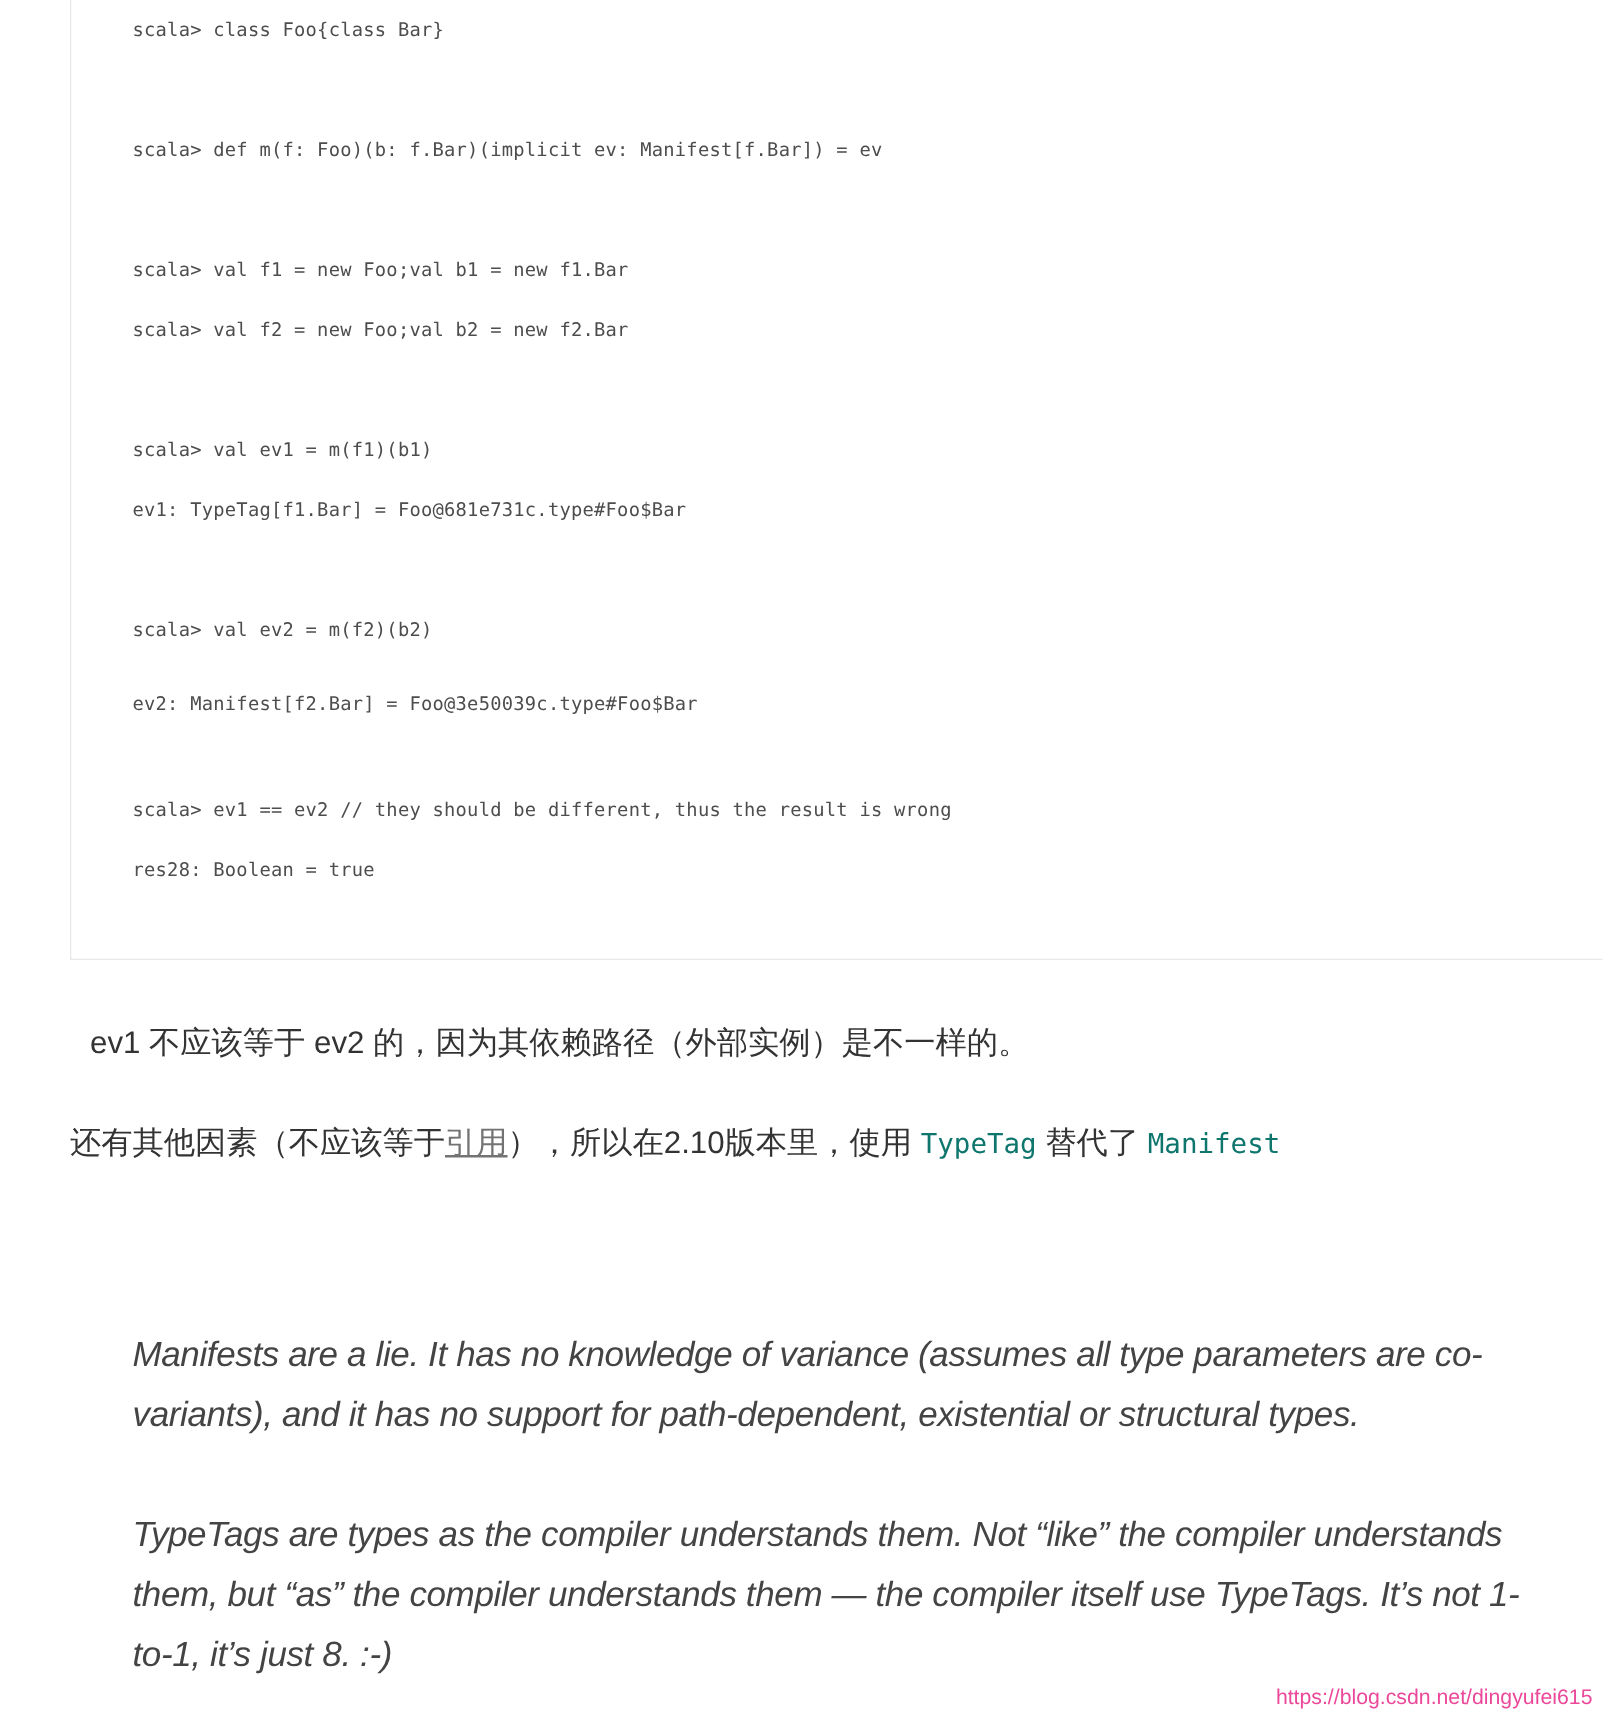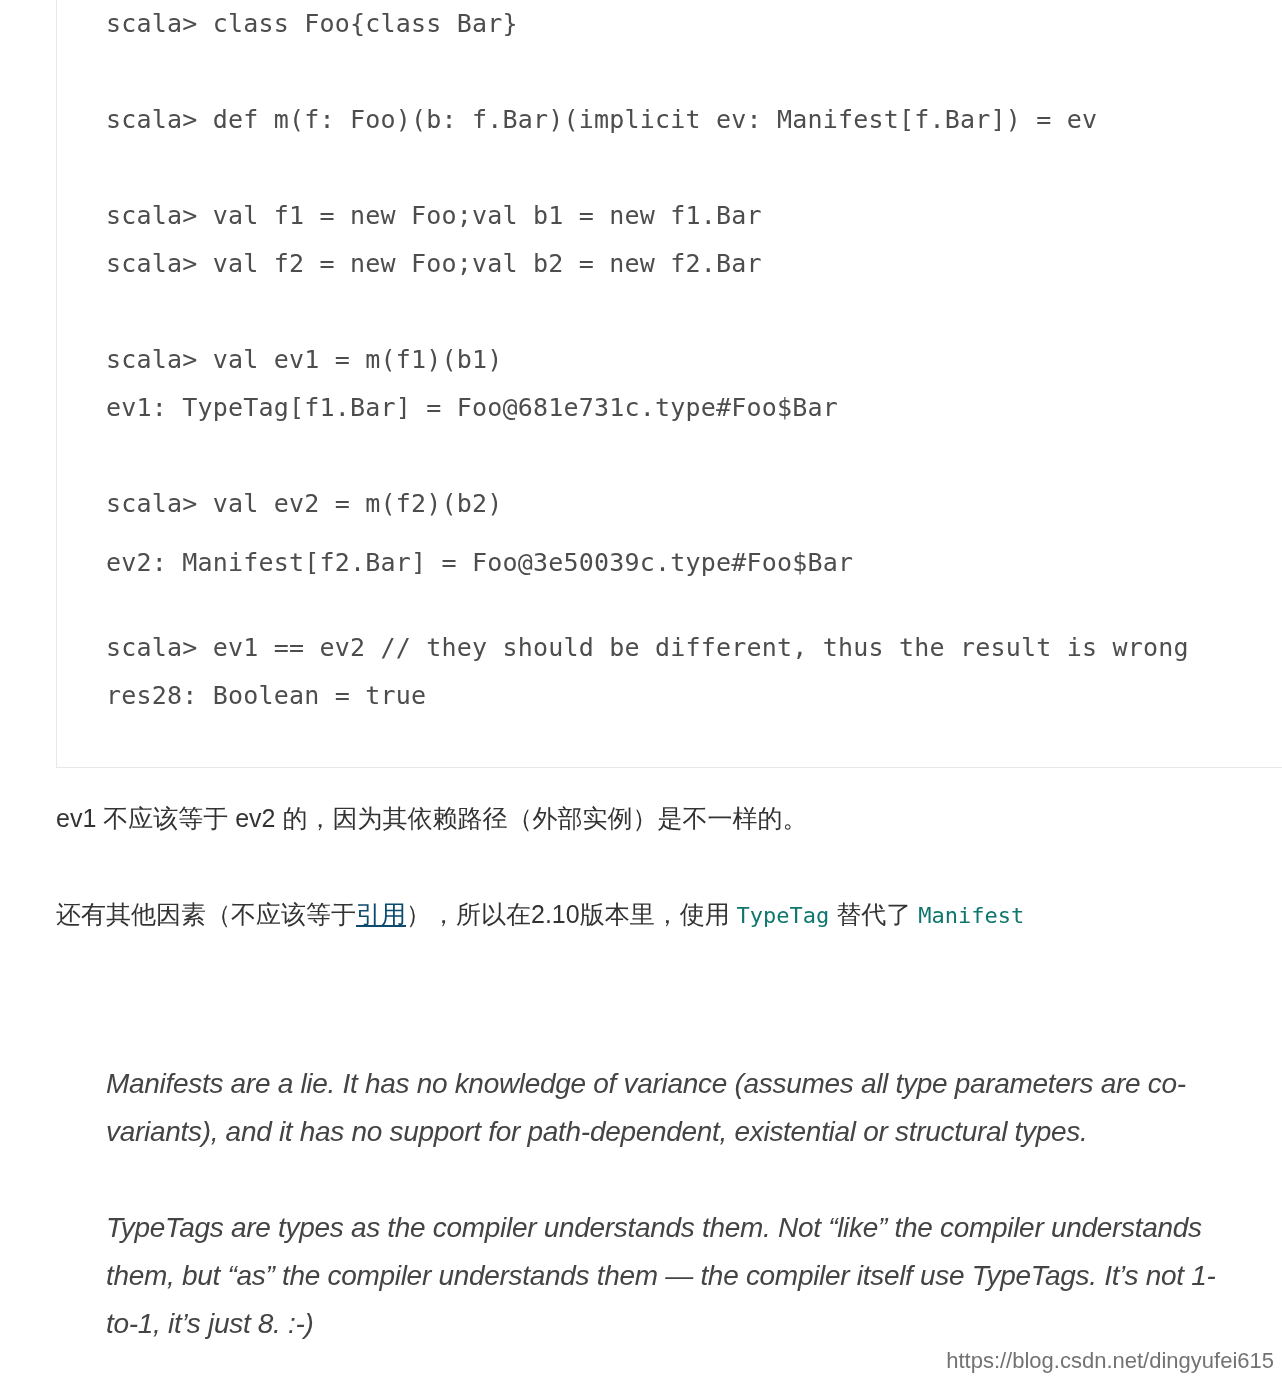--- a/index.html
+++ b/index.html
@@ -8,56 +8,56 @@
       font-family: "Liberation Sans", "DejaVu Sans", sans-serif; color: #333333;
     }
     .code-block {
       position: absolute; left: 56px; top: -20px; width: 1240px; height: 788px;
       background: #ffffff; border: 1px solid #e8e8e8; border-top: none; border-right: none;
       box-sizing: border-box;
     }
     .code-line {
       position: absolute; left: 106px; height: 48px; line-height: 48px;
       font-family: "DejaVu Sans Mono", "Liberation Mono", monospace;
-      font-size: 25px; color: #4d4d4d; white-space: pre; letter-spacing: 0.2px;
+      font-size: 15px; color: #4d4d4d; white-space: pre; letter-spacing: 0.2px;
     }
     .para {
       position: absolute; left: 56px; font-size: 25px; line-height: 48px;
       color: #333333; white-space: nowrap;
     }
     .inline-code {
       font-family: "DejaVu Sans Mono", "Liberation Mono", monospace; font-size: 22px; color: #0f766e;
     }
-    .link { color: #0c4a6e; text-decoration: underline; margin-top: 20px; }
+    .link { color: #737373; text-decoration: underline; margin-top: 20px; }
     .quote-line {
       position: absolute; left: 106px; font-size: 28px; line-height: 48px; font-style: italic;
       color: #444444; white-space: nowrap; letter-spacing: -0.3px;
     }
     .watermark {
-      position: absolute; right: 8px; top: 1348px; font-size: 22px; color: #737373;
+      position: absolute; right: 8px; top: 1348px; font-size: 17px; color: #ec4899;
       white-space: nowrap;
     }
   </style>
 </head>
 <body>
 
 <div class="code-block"></div>
 
 <div class="code-line" style="top:0px">scala&gt; class Foo{class Bar}</div>
 <div class="code-line" style="top:96px">scala&gt; def m(f: Foo)(b: f.Bar)(implicit ev: Manifest[f.Bar]) = ev</div>
 <div class="code-line" style="top:192px">scala&gt; val f1 = new Foo;val b1 = new f1.Bar</div>
 <div class="code-line" style="top:240px">scala&gt; val f2 = new Foo;val b2 = new f2.Bar</div>
 <div class="code-line" style="top:336px">scala&gt; val ev1 = m(f1)(b1)</div>
 <div class="code-line" style="top:384px">ev1: TypeTag[f1.Bar] = Foo@681e731c.type#Foo$Bar</div>
 <div class="code-line" style="top:480px">scala&gt; val ev2 = m(f2)(b2)</div>
 <div class="code-line" style="top:539px">ev2: Manifest[f2.Bar] = Foo@3e50039c.type#Foo$Bar</div>
 <div class="code-line" style="top:624px">scala&gt; ev1 == ev2 // they should be different, thus the result is wrong</div>
 <div class="code-line" style="top:672px">res28: Boolean = true</div>
 
-<p class="para" style="top:794px; margin:0;">ev1 不应该等于 ev2 的，因为其依赖路径（外部实例）是不一样的。</p>
+<p class="para" style="top:794px; margin:16px;">ev1 不应该等于 ev2 的，因为其依赖路径（外部实例）是不一样的。</p>
 
 <p class="para" style="top:890px; margin:0;"><span>还有其他因素（不应该等于</span><a class="link">引用</a><span>），所以在2.10版本里，使用 </span><code class="inline-code">TypeTag</code><span> 替代了 </span><code class="inline-code">Manifest</code></p>
 
 <div>
   <div class="quote-line" style="top:1060px">Manifests are a lie. It has no knowledge of variance (assumes all type parameters are co-</div>
   <div class="quote-line" style="top:1108px">variants), and it has no support for path-dependent, existential or structural types.</div>
   <div class="quote-line" style="top:1204px">TypeTags are types as the compiler understands them. Not “like” the compiler understands</div>
   <div class="quote-line" style="top:1252px">them, but “as” the compiler understands them — the compiler itself use TypeTags. It’s not 1-</div>
   <div class="quote-line" style="top:1300px">to-1, it’s just 8. :-)</div>
 </div>

